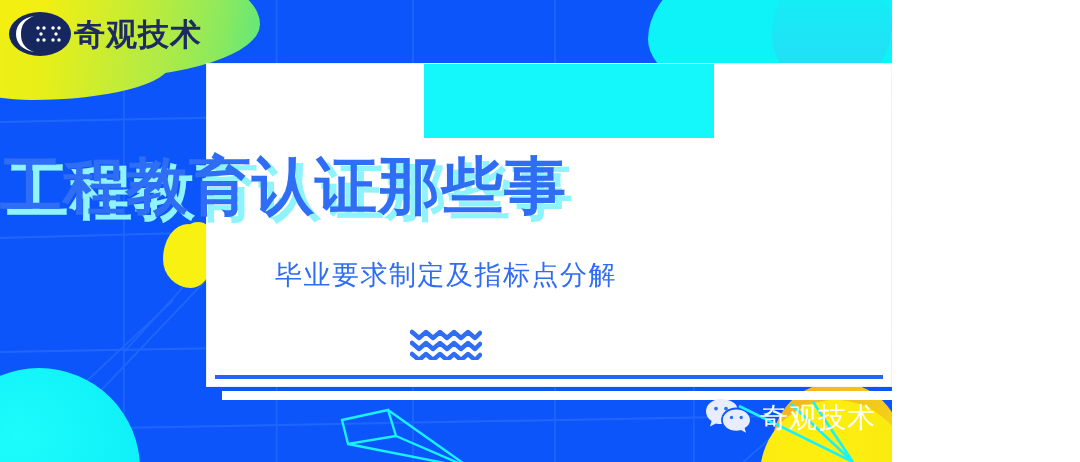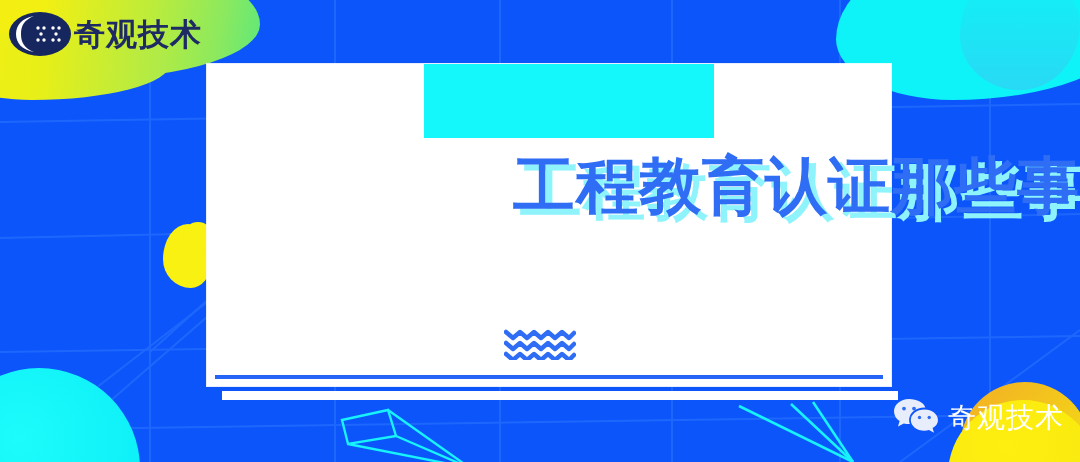--- a/index.html
+++ b/index.html
@@ -2,21 +2,21 @@
 <html><head>
 <meta charset="utf-8">
 <style>
   html, body {
     margin: 0;
     padding: 0;
     background: #ffffff;
   }
   #slide {
     position: relative;
-    width: 1080px;
+    width: 892px;
     height: 462px;
     overflow: hidden;
     background: #0b55fb;
     font-family: "Liberation Sans", "DejaVu Sans", sans-serif;
   }
 
   
   .grid-layer {
     position: absolute;
     inset: 0;
@@ -157,21 +157,21 @@
     font-size: 43px;
     font-weight: 700;
     letter-spacing: 4px;
     line-height: 1;
   }
 
   
   .headline {
     position: absolute;
     left: 0; right: 0; top: 155px;
-    text-align: right;
+    text-align: left;
     z-index: 30;
     font-size: 62px;
     font-weight: 700;
     letter-spacing: 1px;
     line-height: 1;
     color: #2f6df4;
     text-shadow: 7px 6px 0 #8ff3fb;
   }
 
   .subtitle {
@@ -291,20 +291,21 @@
   </div>
 
   <div class="card">
     <div class="card-inner-rule"></div>
   </div>
   <div class="card-underbar"></div>
 
   <div class="ribbon-shadow"></div>
 
   <div class="headline">工程教育认证那些事</div>
+  <div class="subtitle">毕业要求制定及指标点分解</div>
 
   <div class="waves">
     <span>
       <svg width="72" height="34" viewBox="0 0 72 34" aria-hidden="true">
         <g stroke="#2f6df4" stroke-width="4.5" fill="none" stroke-linecap="round" stroke-linejoin="round">
           <polyline points="2,6 9,12 16,6 23,12 30,6 37,12 44,6 51,12 58,6 65,12 70,7"></polyline>
           <polyline points="2,17 9,23 16,17 23,23 30,17 37,23 44,17 51,23 58,17 65,23 70,18"></polyline>
           <polyline points="2,28 9,34 16,28 23,34 30,28 37,34 44,28 51,34 58,28 65,34 70,29"></polyline>
         </g>
       </svg>

